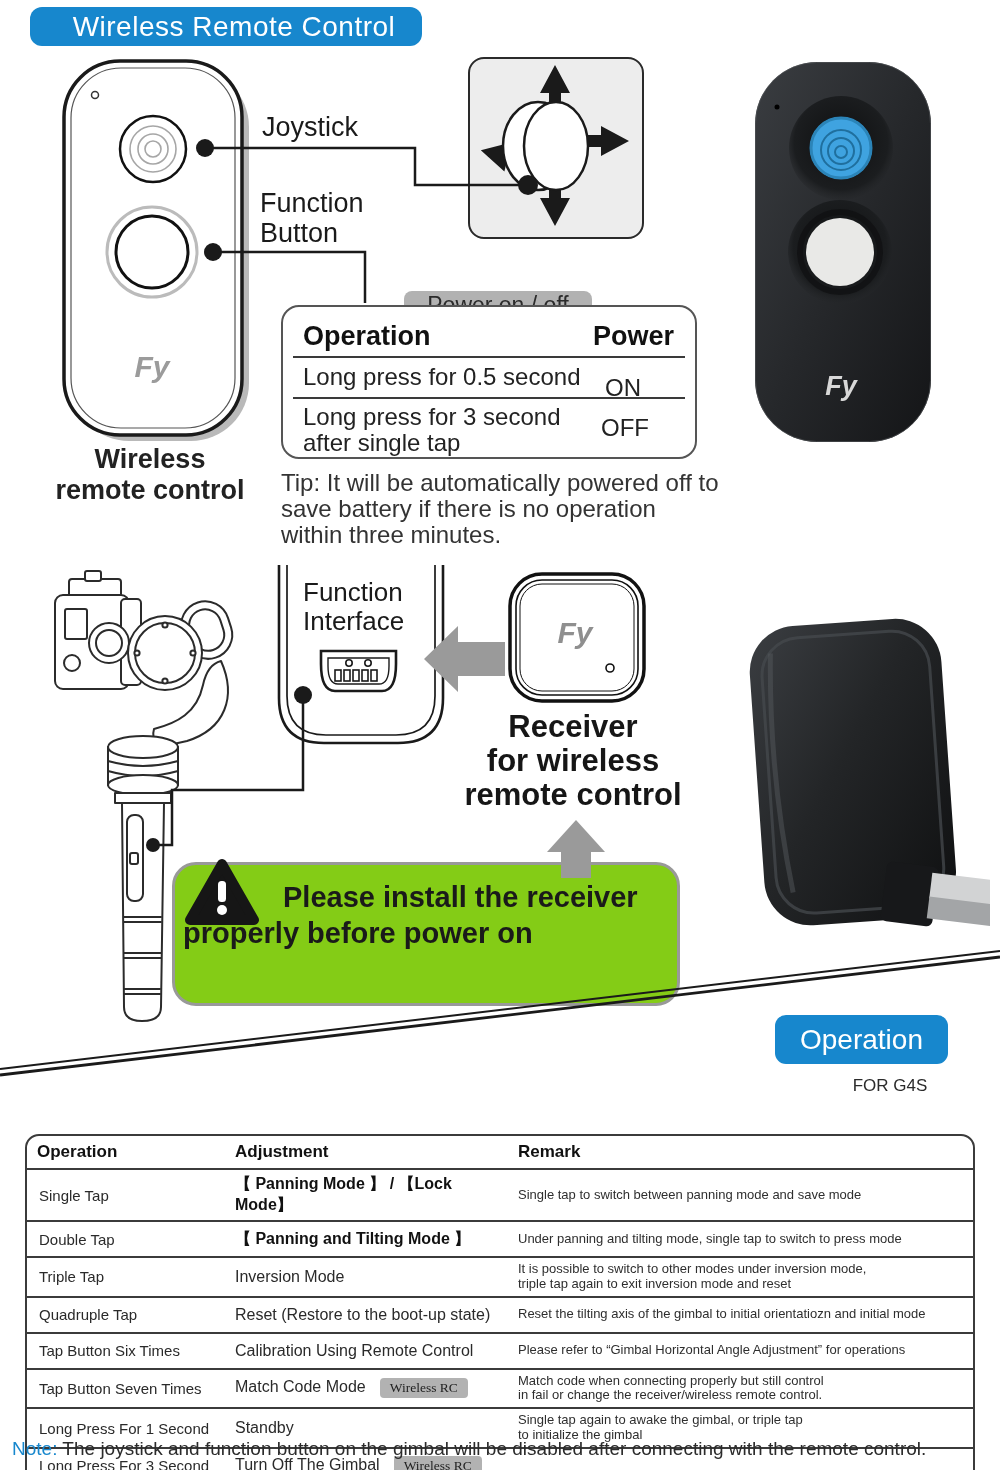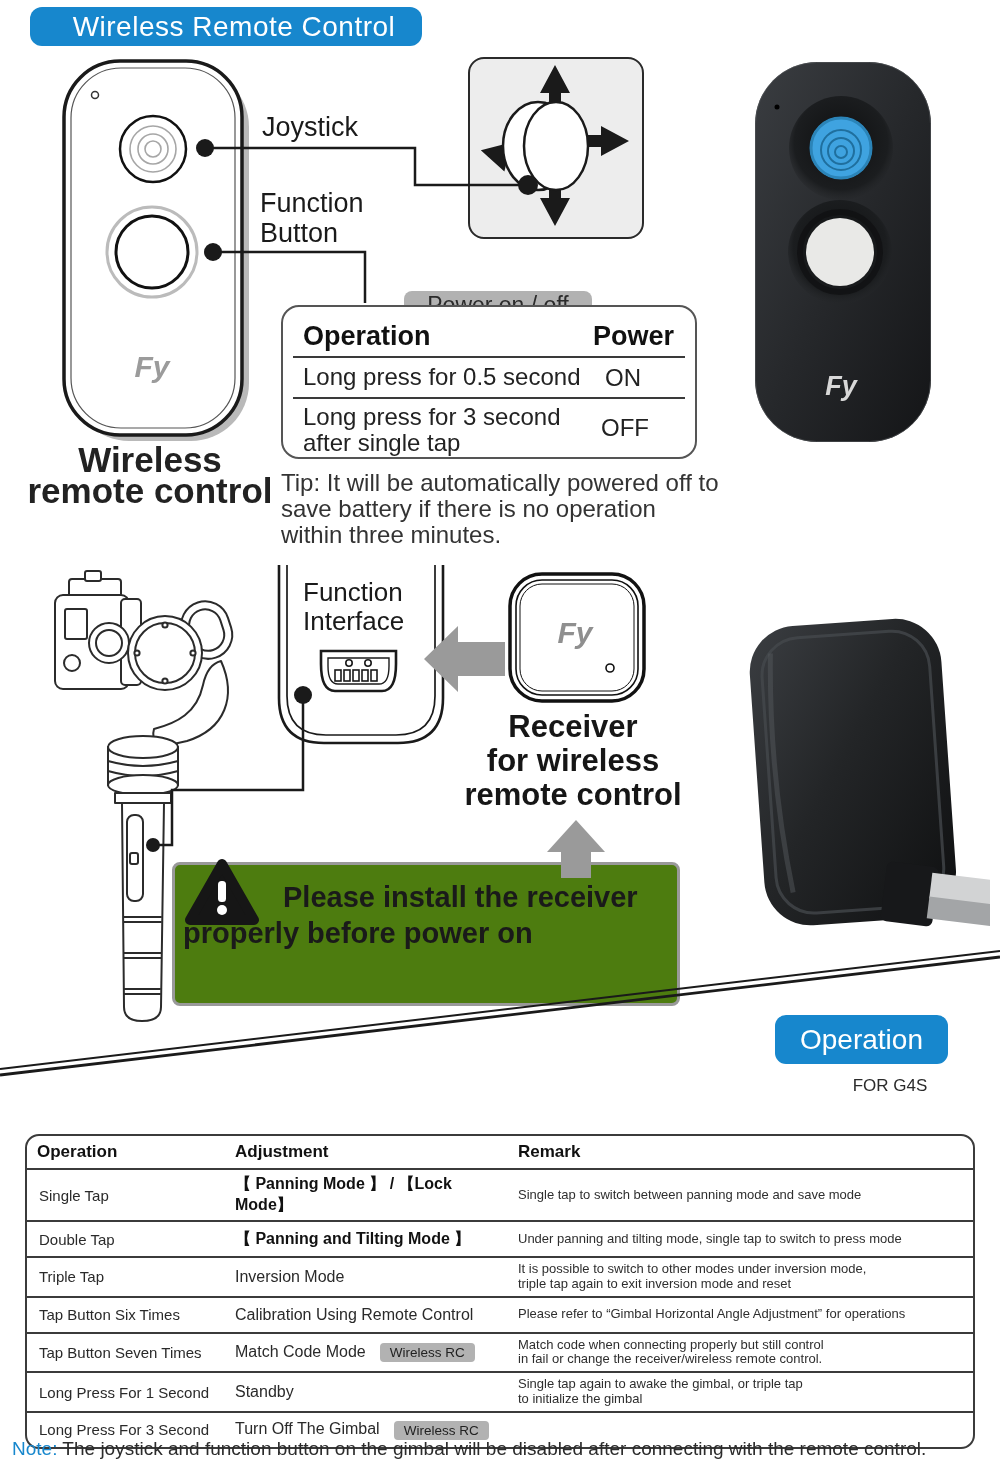--- a/index.html
+++ b/index.html
@@ -24,47 +24,47 @@
   #joystick-panel{left:468px;top:57px;width:172px;height:178px;background:#ededed;
                   border:2.5px solid #2a2a2a;border-radius:16px;}
   
   #power-badge{left:404px;top:291px;width:188px;height:29px;font-size:23px;}
   #power-table{left:281px;top:305px;width:412px;height:150px;border:2px solid #555;
                border-radius:18px;background:#fff;}
   #power-table .hline{position:absolute;left:10px;right:10px;height:2px;background:#3a3a3a;}
   .pt-head{font-size:27px;font-weight:bold;color:#111;}
   .pt-cell{font-size:24px;color:#222;line-height:26px;}
   
-  .device-caption{font-size:35px;font-weight:bold;color:#222;line-height:31px;text-align:center;}
+  .device-caption{font-size:27px;font-weight:bold;color:#222;line-height:31px;text-align:center;}
   #tip{left:281px;top:470px;width:442px;font-size:24px;line-height:26px;color:#333;}
   .fi-label{font-size:26px;color:#1a1a1a;line-height:29px;}
   #receiver-caption{left:448px;top:710px;width:250px;text-align:center;font-weight:bold;
                     color:#161616;font-size:31px;line-height:34px;}
   
   #warning-box{left:172px;top:862px;width:502px;height:138px;border:3px solid #999;
-               border-radius:8px;background:#4d7c0f;}
+               border-radius:24px;background:#84cc16;}
   .warn-text{font-size:29px;font-weight:bold;color:#1a1a1a;line-height:33px;}
   
   #operation-badge{left:775px;top:1015px;width:173px;height:49px;font-size:28px;border-radius:11px;}
   #for-g4s{left:830px;top:1076px;width:120px;text-align:center;font-size:17px;color:#2b2b2b;}
   
   #op-table-wrap{left:25px;top:1134px;width:946px;border:2px solid #3b3b3b;border-radius:14px;
                  overflow:hidden;background:#fff;}
   #op-table{width:100%;border-collapse:collapse;table-layout:fixed;}
   #op-table td,#op-table th{vertical-align:middle;text-align:left;padding:4px 8px 4px 8px;}
   #op-table th{font-size:17px;font-weight:bold;color:#111;height:24px;}
   #op-table td.c1{font-size:15px;color:#2a2a2a;padding-left:12px;}
   #op-table th.c1{padding-left:10px;}
   #op-table td.c2{font-size:16px;color:#2a2a2a;}
   #op-table td.c3{font-size:13px;color:#2e2e2e;line-height:1.14;white-space:pre-line;}
   #op-table tr+tr td{border-top:2px solid #3b3b3b;}
   #op-table tr.hdr th{border-bottom:1px solid #3b3b3b;}
   #op-table td.c2.xbold{font-weight:bold;color:#111;}
   .rc-badge{display:inline-block;background:var(--badge-gray);color:#222;font-size:13.5px;
-            padding:2px 10px;border-radius:4px;margin-left:14px;vertical-align:middle;}
+            padding:2px 10px;border-radius:4px;margin-left:14px;vertical-align:middle;font-family:Liberation Serif, serif;}
   #op-table td{height:26px;}
   
   #note{left:12px;top:1438px;width:980px;font-size:19px;color:#2b2b2b;}
   #note .note-label{color:var(--accent-blue);margin-top:48px;}
   
   svg{display:block;}
   .lineart{stroke:#2b2b2b;stroke-width:2;fill:#fff;stroke-linejoin:round;stroke-linecap:round;}
   .arrowfill{fill:var(--arrow-gray);}
   #overlay{left:0;top:0;pointer-events:none;z-index:6;}
 </style>
@@ -151,21 +151,21 @@
   </svg>
 
   <div id="power-badge" class="abs badge-gray-pill">
     <span>Power on / off</span>
   </div>
   <div id="power-table" class="abs">
     <div class="abs pt-head" style="left:20px;top:14px;">Operation</div>
     <div class="abs pt-head" style="left:310px;top:14px;">Power</div>
     <div class="hline" style="top:49px;"></div>
     <div class="abs pt-cell" style="left:20px;top:57px;width:285px;">Long press for 0.5 second</div>
-    <div class="abs pt-cell" style="left:322px;top:58px;">ON</div>
+    <div class="abs pt-cell" style="left:322px;top:68px;">ON</div>
     <div class="hline" style="top:90px;"></div>
     <div class="abs pt-cell" style="left:20px;top:97px;width:280px;">Long press for 3 second after single tap</div>
     <div class="abs pt-cell" style="left:318px;top:108px;">OFF</div>
   </div>
 
   <div class="abs device-caption" style="left:20px;top:444px;width:260px;">
     <div>Wireless</div>
     <div>remote control</div>
   </div>
 
@@ -293,20 +293,25 @@
         <td class="c2 xbold">【 Panning and Tilting Mode 】</td>
         <td class="c3">Under panning and tilting mode, single tap to switch to press mode</td>
       </tr>
       <tr>
         <td class="c1">Triple Tap</td>
         <td class="c2">Inversion Mode</td>
         <td class="c3">It is possible to switch to other modes under inversion mode,
 triple tap again to exit inversion mode and reset</td>
       </tr>
       <tr>
+        <td class="c1">Quadruple Tap</td>
+        <td class="c2">Reset (Restore to the boot-up state)</td>
+        <td class="c3">Reset the tilting axis of the gimbal to initial orientatiozn and initial mode</td>
+      </tr>
+      <tr>
         <td class="c1">Tap Button Six Times</td>
         <td class="c2">Calibration Using Remote Control</td>
         <td class="c3">Please refer to “Gimbal Horizontal Angle Adjustment” for operations</td>
       </tr>
       <tr>
         <td class="c1">Tap Button Seven Times</td>
         <td class="c2"><span>Match Code Mode</span><span class="rc-badge">Wireless RC</span></td>
         <td class="c3">Match code when connecting properly but still control
 in fail or change the receiver/wireless remote control.</td>
       </tr>

